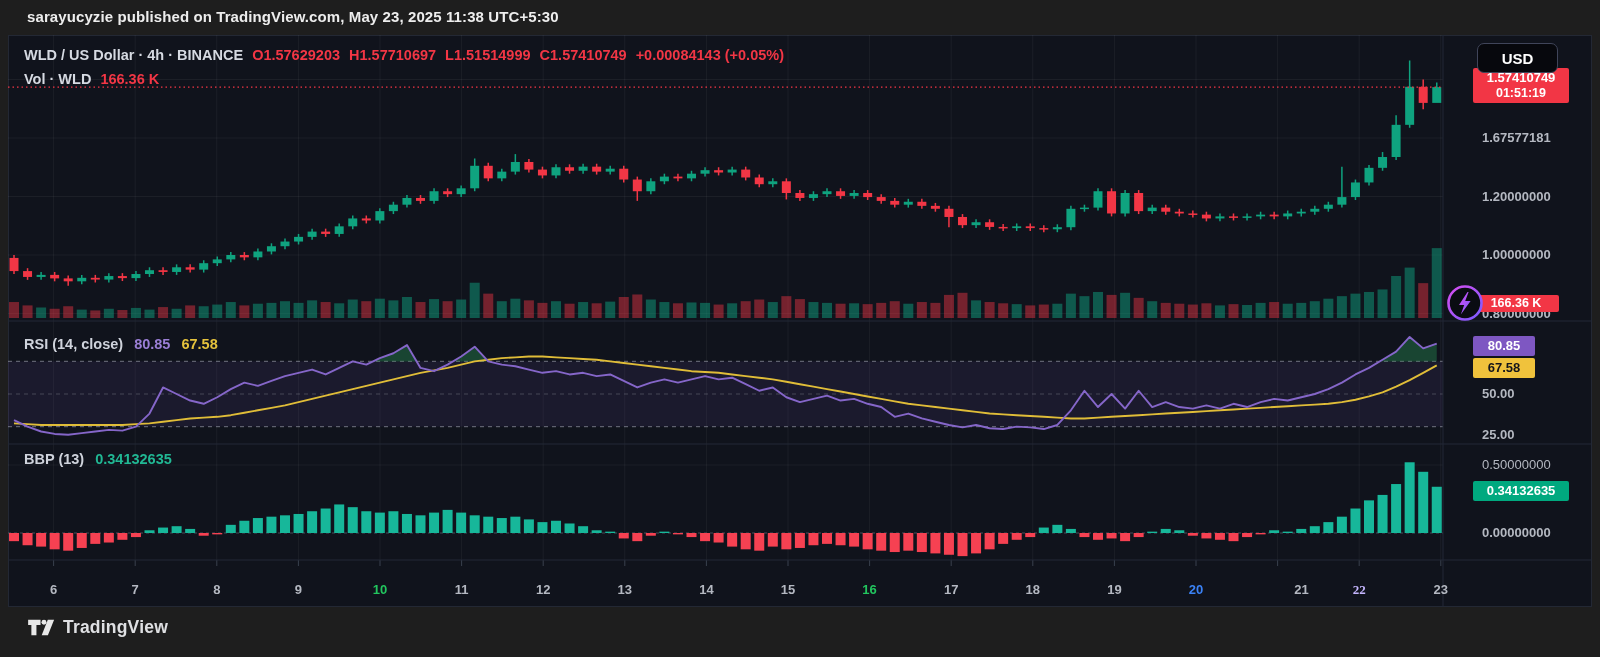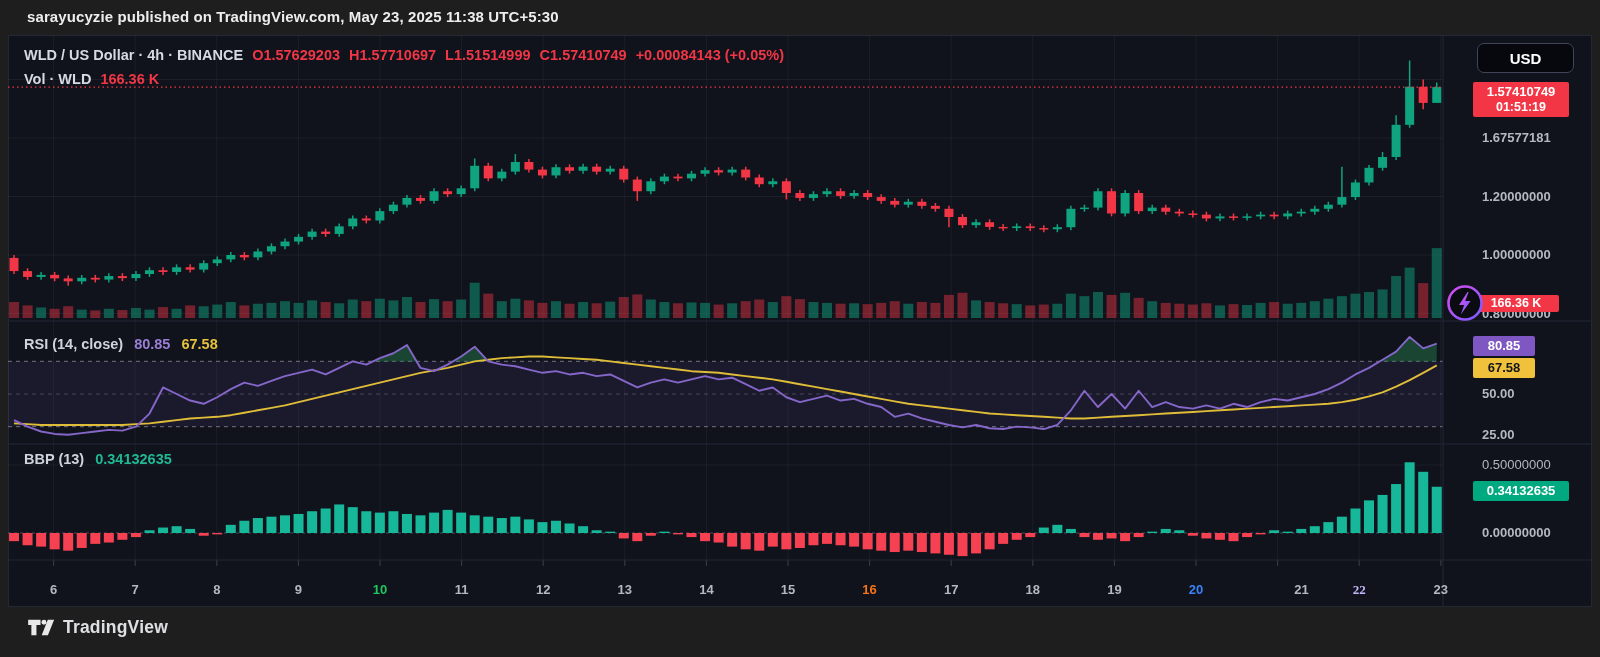--- a/index.html
+++ b/index.html
@@ -11,25 +11,25 @@
   .ovl{position:absolute;white-space:nowrap;}
   .hdr{left:24px;top:47px;font-size:14.5px;font-weight:600;color:#d6dae2;}
   .hdr .red{color:#f23645;margin-left:9px;font-weight:600;}
   .volrow{left:24px;top:71px;font-size:14.5px;font-weight:600;color:#d6dae2;}
   .volrow .red{color:#f23645;margin-left:9px;}
   .rsirow{left:24px;top:336px;font-size:14.5px;font-weight:600;color:#cfd3dc;}
   .rsirow .pv{color:#9b7fd6;margin-left:11px;}
   .rsirow .yv{color:#e5c23c;margin-left:11px;}
   .bbprow{left:24px;top:451px;font-size:14.5px;font-weight:600;color:#cfd3dc;}
   .bbprow .tv{color:#21b894;margin-left:11px;}
-  .usd-btn{position:absolute;left:1477px;top:43px;width:97px;height:30px;background:#07080d;
+  .usd-btn{position:absolute;left:1477px;top:43px;width:81px;height:30px;background:#07080d;
     border:1.5px solid #40455a;border-radius:7px;color:#fff;font-size:15px;font-weight:700;
     display:flex;align-items:center;justify-content:center;cursor:pointer;}
   .badge{position:absolute;left:1473px;border-radius:2px;color:#fff;font-weight:700;text-align:center;}
-  .price-badge{top:82px;width:96px;background:#f23645;padding:2px 0 3px;}
+  .price-badge{top:68px;width:96px;background:#f23645;padding:2px 0 3px;}
   .price-badge .l1{font-size:13px;line-height:16px;}
   .price-badge .l2{font-size:12.5px;line-height:14px;font-weight:600;}
   .vol-badge{top:295px;width:86px;background:#f23645;font-size:12.5px;line-height:17px;}
   .rsi-badge1{top:336px;width:62px;background:#7e57c2;font-size:13px;line-height:20px;}
   .rsi-badge2{top:358px;width:62px;background:#f0c23c;color:#15161b;font-size:13px;line-height:20px;}
   .bbp-badge{top:481px;width:96px;background:#00a97f;font-size:13px;line-height:20px;}
   .flash{position:absolute;left:1446px;top:284px;width:38px;height:38px;}
   .footer-logo{position:absolute;left:28px;top:617px;display:flex;align-items:center;gap:8px;}
   .footer-logo .brand{font-size:17.5px;font-weight:600;color:#dfe0e3;letter-spacing:.2px;}
 </style>
@@ -572,21 +572,21 @@
 <div style="position: absolute; left: 53.6px; top: 582px; font-size: 13px; font-weight: 600; color: rgb(180, 184, 193); transform: translateX(-50%);">6</div>
     <div style="position: absolute; left: 135.2px; top: 582px; font-size: 13px; font-weight: 600; color: rgb(180, 184, 193); transform: translateX(-50%);">7</div>
     <div style="position: absolute; left: 216.8px; top: 582px; font-size: 13px; font-weight: 600; color: rgb(180, 184, 193); transform: translateX(-50%);">8</div>
     <div style="position: absolute; left: 298.4px; top: 582px; font-size: 13px; font-weight: 600; color: rgb(180, 184, 193); transform: translateX(-50%);">9</div>
     <div style="position: absolute; left: 380px; top: 582px; font-size: 13px; font-weight: 600; color: #22c55e; transform: translateX(-50%);">10</div>
     <div style="position: absolute; left: 461.6px; top: 582px; font-size: 13px; font-weight: 600; color: rgb(180, 184, 193); transform: translateX(-50%);">11</div>
     <div style="position: absolute; left: 543.2px; top: 582px; font-size: 13px; font-weight: 600; color: rgb(180, 184, 193); transform: translateX(-50%);">12</div>
     <div style="position: absolute; left: 624.8px; top: 582px; font-size: 13px; font-weight: 600; color: rgb(180, 184, 193); transform: translateX(-50%);">13</div>
     <div style="position: absolute; left: 706.4px; top: 582px; font-size: 13px; font-weight: 600; color: rgb(180, 184, 193); transform: translateX(-50%);">14</div>
     <div style="position: absolute; left: 788px; top: 582px; font-size: 13px; font-weight: 600; color: rgb(180, 184, 193); transform: translateX(-50%);">15</div>
-    <div style="position: absolute; left: 869.6px; top: 582px; font-size: 13px; font-weight: 600; color: #f97316; transform: translateX(-50%);">16</div>
+    <div style="position: absolute; left: 869.6px; top: 582px; font-size: 13px; font-weight: 600; color: #22c55e; transform: translateX(-50%);">16</div>
     <div style="position: absolute; left: 951.2px; top: 582px; font-size: 13px; font-weight: 600; color: rgb(180, 184, 193); transform: translateX(-50%);">17</div>
     <div style="position: absolute; left: 1032.8px; top: 582px; font-size: 13px; font-weight: 600; color: rgb(180, 184, 193); transform: translateX(-50%);">18</div>
     <div style="position: absolute; left: 1114.4px; top: 582px; font-size: 13px; font-weight: 600; color: rgb(180, 184, 193); transform: translateX(-50%);">19</div>
     <div style="position: absolute; left: 1196px; top: 582px; font-size: 13px; font-weight: 600; color: #3b82f6; transform: translateX(-50%);">20</div>
     <div style="position: absolute; left: 1277.6px; top: 582px; font-size: 13px; font-weight: 600; color: rgb(180, 184, 193); transform: translateX(-50%); margin-left: 24px;">21</div>
     <div style="position: absolute; left: 1359.2px; top: 582px; font-size: 13px; font-weight: 600; color: #c4b5fd; transform: translateX(-50%); font-family: Liberation Serif, serif;">22</div>
     <div style="position: absolute; left: 1440.8px; top: 582px; font-size: 13px; font-weight: 600; color: rgb(180, 184, 193); transform: translateX(-50%);">23</div>
     <div style="position: absolute; left: 1482px; top: 130px; font-size: 13px; font-weight: 600; color: rgb(180, 184, 193);">1.67577181</div>
     <div style="position: absolute; left: 1482px; top: 188.5px; font-size: 13px; font-weight: 600; color: rgb(180, 184, 193);">1.20000000</div>
     <div style="position: absolute; left: 1482px; top: 247px; font-size: 13px; font-weight: 600; color: rgb(180, 184, 193);">1.00000000</div>

